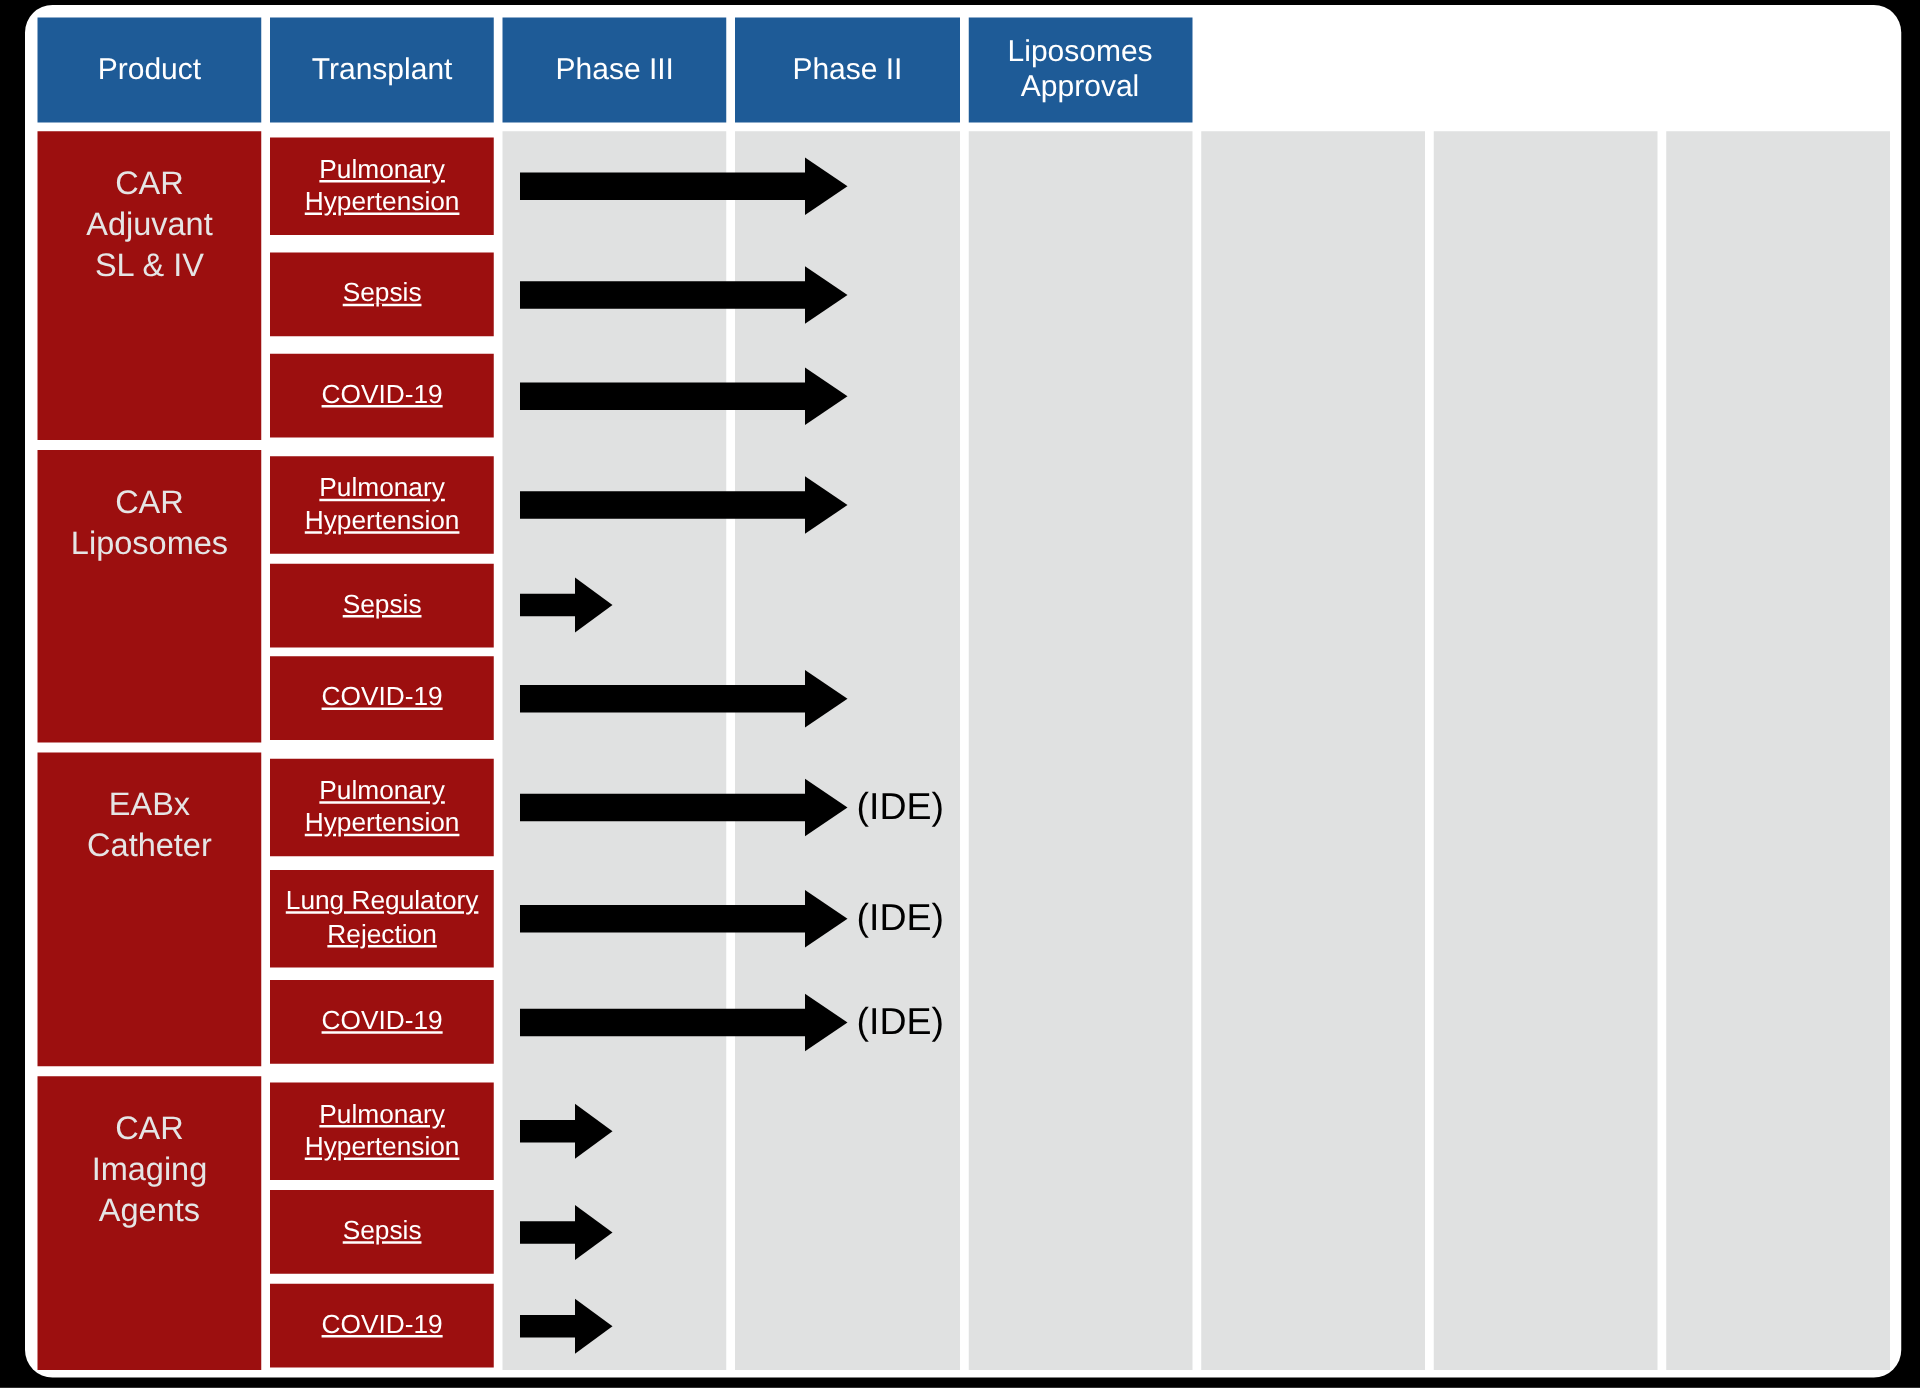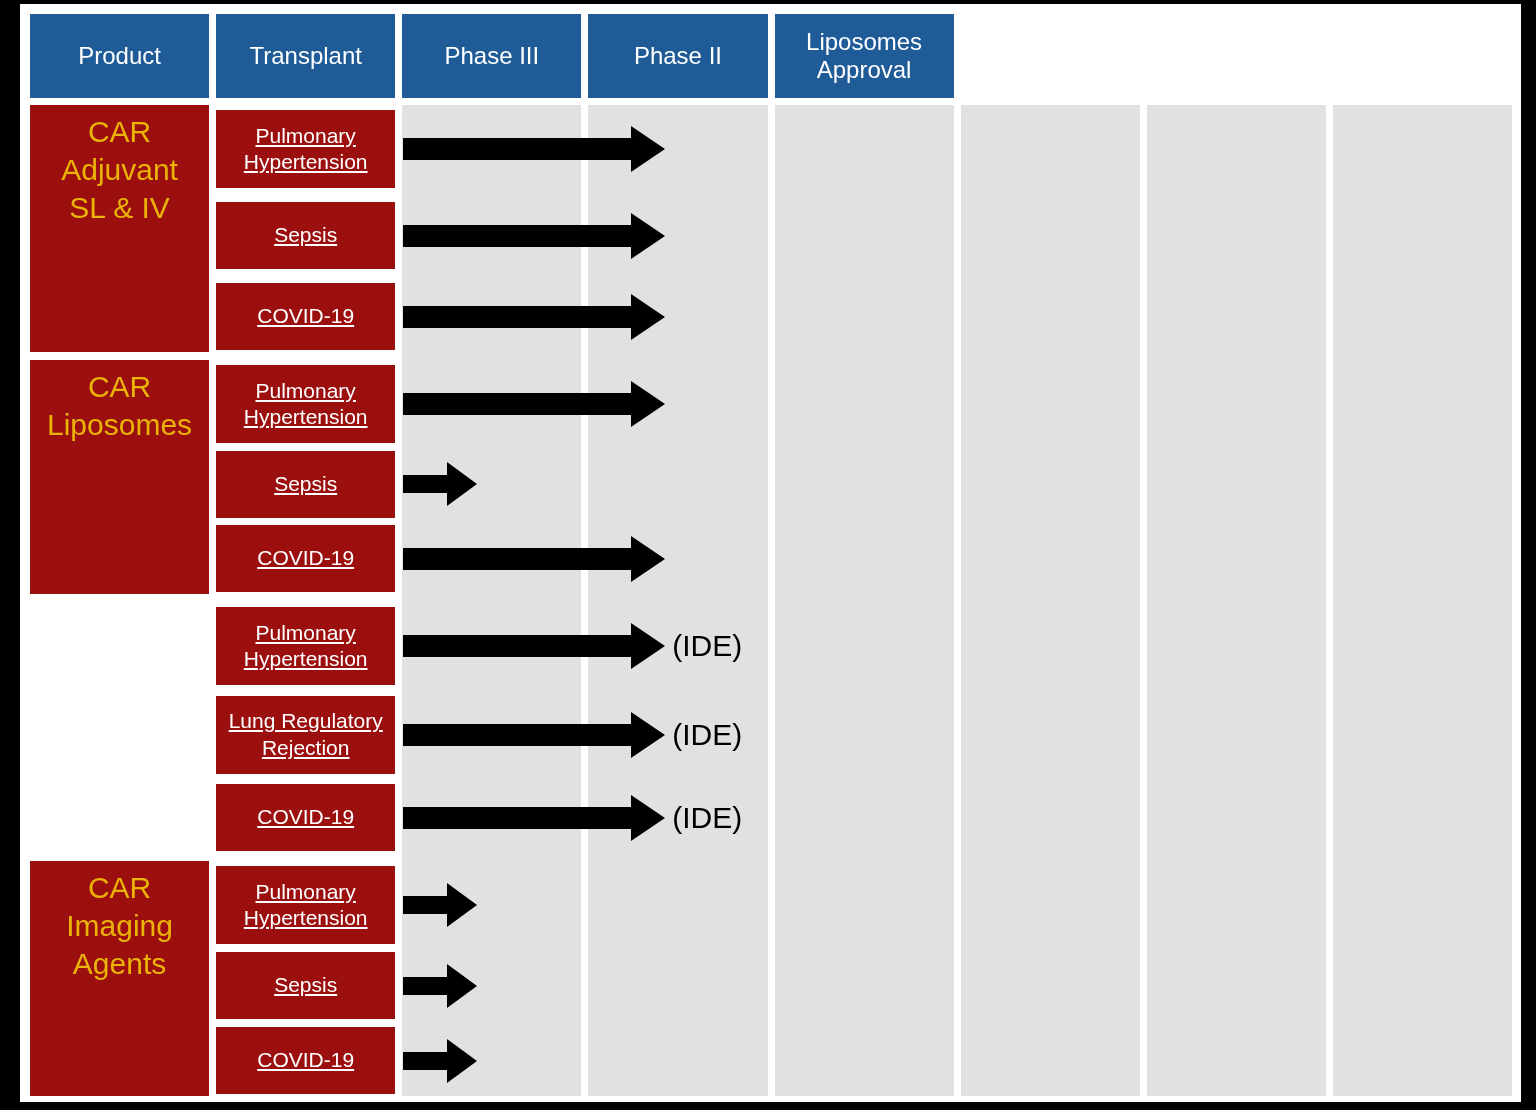--- a/index.html
+++ b/index.html
@@ -7,21 +7,21 @@
     position:relative; width:1536px; height:1110px;
     background:var(--frame,#000);
     font-family:"Liberation Sans", sans-serif;
     overflow:hidden;
   }
   .canvas {
     position:absolute; left:20px; top:4px; right:15px; bottom:8px;
     background:var(--canvas,#fff);
     box-sizing:border-box;
     padding:10px 9px 6px 10px;
-    display:flex; flex-direction:column;
+    display:flex; flex-direction:column;border-radius:22px;
   }
   .header-row {
     flex:0 0 84px; height:84px;
     display:grid; grid-template-columns:repeat(8,1fr); column-gap:7px;
   }
   .hcell {
     background:var(--header-bg,#1e5b97); color:#fff;
     display:flex; align-items:center; justify-content:center;
     text-align:center; font-size:24px; line-height:1.18;
     padding:0 14px;
@@ -39,38 +39,38 @@
   }
   .group {
     display:grid; grid-template-columns:repeat(8,1fr); column-gap:7px;
     flex:0 0 auto;
   }
   .group.g0 { height:247px; }
   .group.g1 { height:234px; }
   .group.g2 { height:251px; }
   .group.g3 { height:235px; }
   .product-box {
-    grid-column:1; background:var(--product-bg,#9c0f0f); color:#eab308;
-    text-align:center; padding-top:8px; box-sizing:border-box;
-    font-size:30px; line-height:1.26; white-space:pre-line;
+    grid-column:1; background:var(--product-bg,#9c0f0f); color:#e5e5e5;
+    text-align:center; padding-top:25px; box-sizing:border-box;
+    font-size:26px; line-height:1.26; white-space:pre-line;
   }
   .ind-stack, .arrow-stack {
     display:flex; flex-direction:column; justify-content:space-between;
     padding:5px 0 2px; box-sizing:border-box;
   }
   .ind-stack { grid-column:2; }
   .arrow-stack { grid-column:3 / 9; }
   .ind-box {
     background:var(--product-bg,#9c0f0f); color:#fff; height:67px;
     display:flex; align-items:center; justify-content:center;
     text-align:center; font-size:21px; line-height:1.25; white-space:pre-line;
     padding:0 4px; box-sizing:border-box;text-decoration:underline;
   }
   .ind-box.tall { height:78px; }
-  .arrow-row { height:67px; display:flex; align-items:center; }
+  .arrow-row { height:67px; display:flex; align-items:center;padding-left:13px; }
   .arrow-row.tall { height:78px; }
   .arrow { display:flex; align-items:center; margin-left:1px; }
   .shaft { background:var(--arrow,#000); }
   .arrow.long  .shaft { width:228px; height:22px; }
   .arrow.short .shaft { width:44px;  height:18px; }
   .head {
     width:0; height:0;
     border:solid transparent; border-right-width:0;
     border-left-color:var(--arrow,#000);
   }
@@ -163,20 +163,22 @@
               <div class="arrow-row">
     <div class="arrow long">
       <div class="shaft"></div>
       <div class="head"></div>
     </div>
 
   </div>
             </div>
   </div>
           <div class="group g2">
+    <div class="product-box">EABx
+Catheter</div>
     <div class="ind-stack">
               <div class="ind-box tall">Pulmonary
 Hypertension</div>
               <div class="ind-box tall">Lung Regulatory
 Rejection</div>
               <div class="ind-box">COVID-19</div>
             </div>
     <div class="arrow-stack">
               <div class="arrow-row tall">
     <div class="arrow long">

